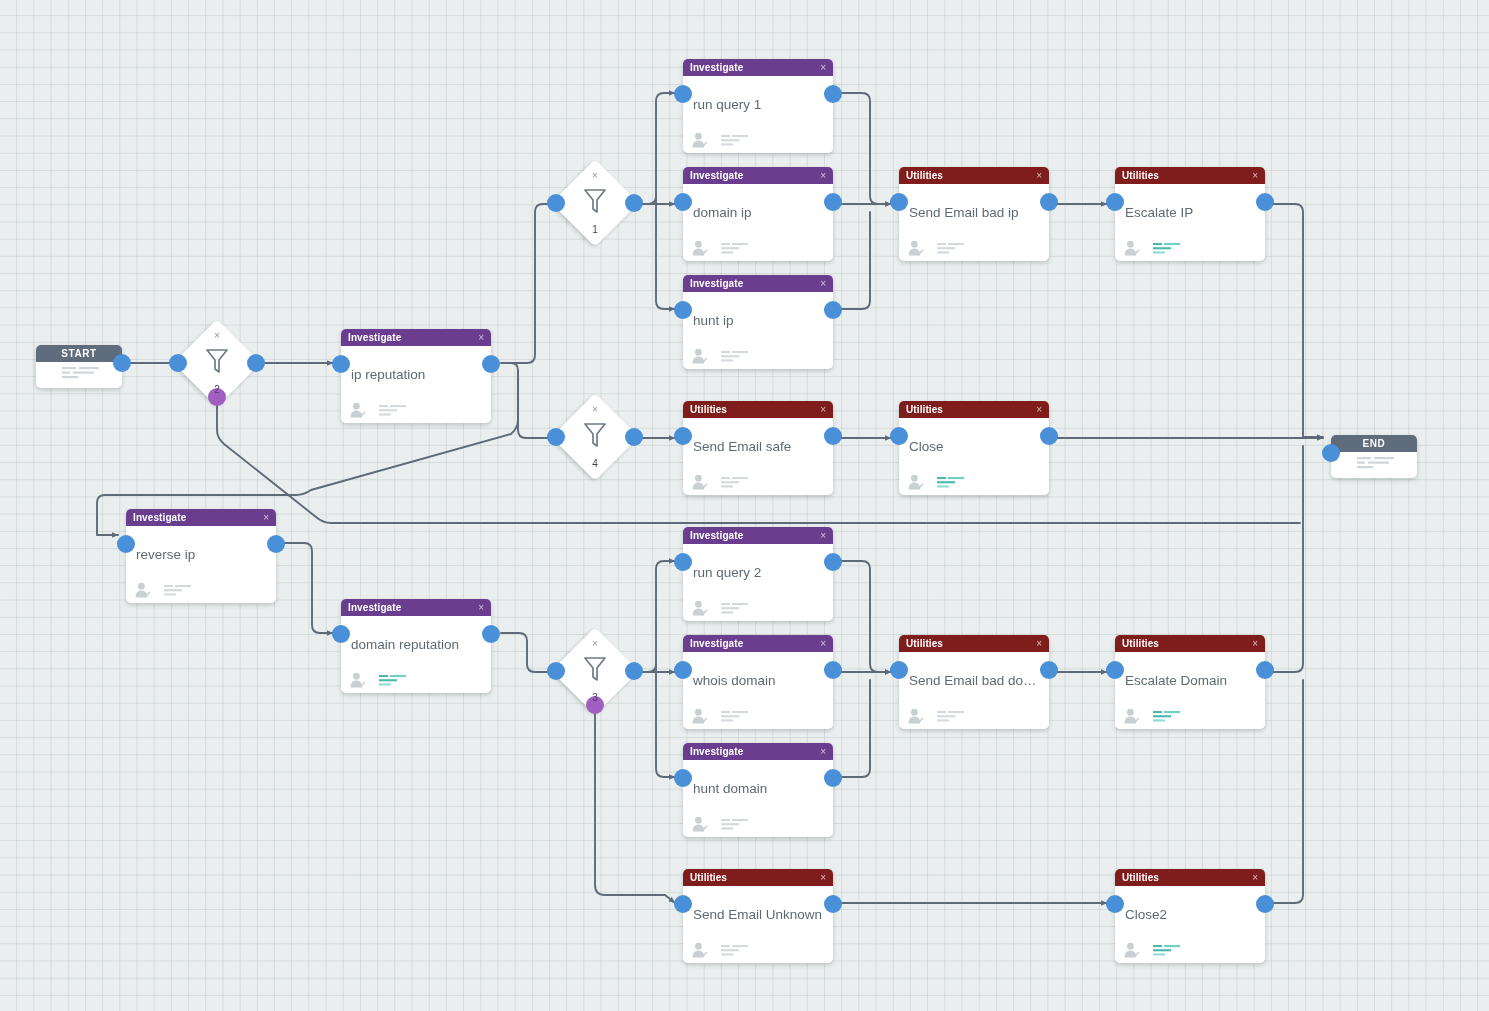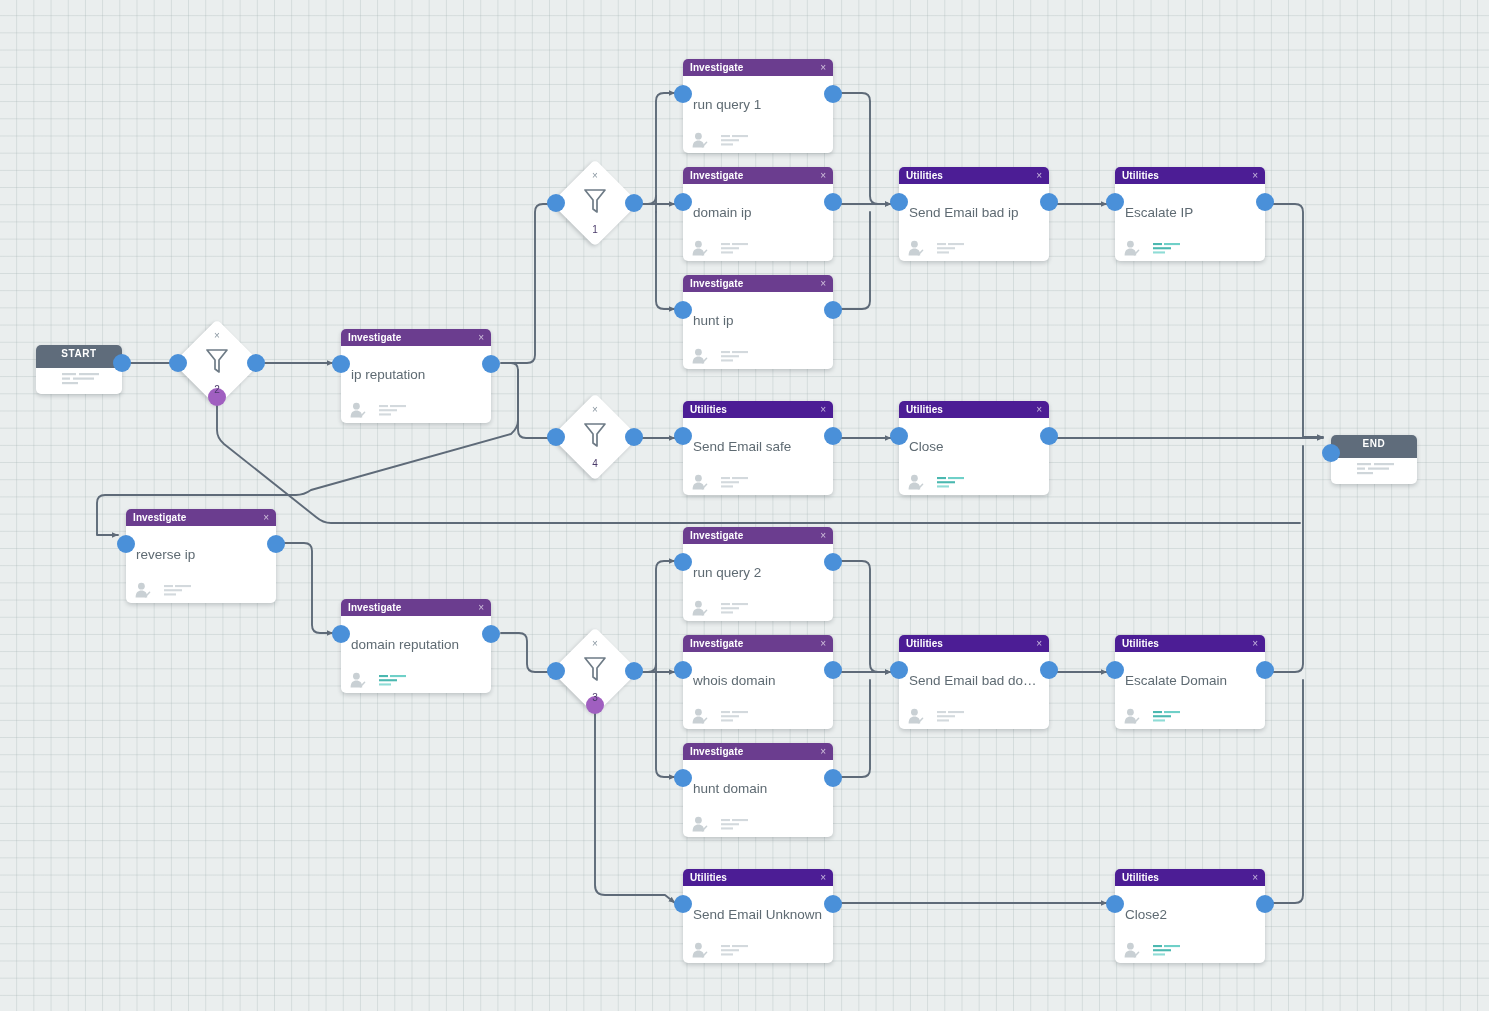--- a/index.html
+++ b/index.html
@@ -30,37 +30,37 @@
   }
   .node .hdr .cat{
     font-size:10px;font-weight:bold;color:#ffffff;letter-spacing:.1px;
     margin-left:7px;line-height:17px;
   }
   .node .hdr .x{
     position:absolute;right:7px;top:0;line-height:17px;
     font-size:10px;color:rgba(255,255,255,.68);
   }
   .node.investigate .hdr{background:#6b3d8f;}
-  .node.utilities  .hdr{background:#4c1d95;}
+  .node.utilities  .hdr{background:#7f1d1d;}
   .node .body{padding:21px 8px 0 10px;height:34px;}
   .node .title{
     font-size:13.5px;color:#5e6a72;white-space:nowrap;overflow:hidden;
     text-overflow:ellipsis;font-weight:400;
   }
   .node .foot{height:22px;position:relative;padding:0 0 0 10px;}
   .node .foot .userico{position:absolute;left:9px;top:1px;}
   .node .foot .lines{position:absolute;left:38px;top:4px;}
 
   
   .term{
     position:absolute;width:86px;border-radius:5px;background:#fff;
     box-shadow:0 2px 4px rgba(40,50,60,.22);
   }
   .term .hdr{
-    height:23px;background:#5f6c7b;border-radius:5px 5px 0 0;
+    height:17px;background:#5f6c7b;border-radius:5px 5px 0 0;
     color:#fff;font-size:10px;font-weight:bold;text-align:center;
     line-height:17px;letter-spacing:.6px;
   }
   .term .body{height:26px;position:relative;}
   .term .body .lines{position:absolute;left:26px;top:5px;}
 
   
   .port{position:absolute;width:18px;height:18px;border-radius:50%;background:#4a90d9;}
   .port.in{left:-9px;}
   .port.out{right:-9px;}

